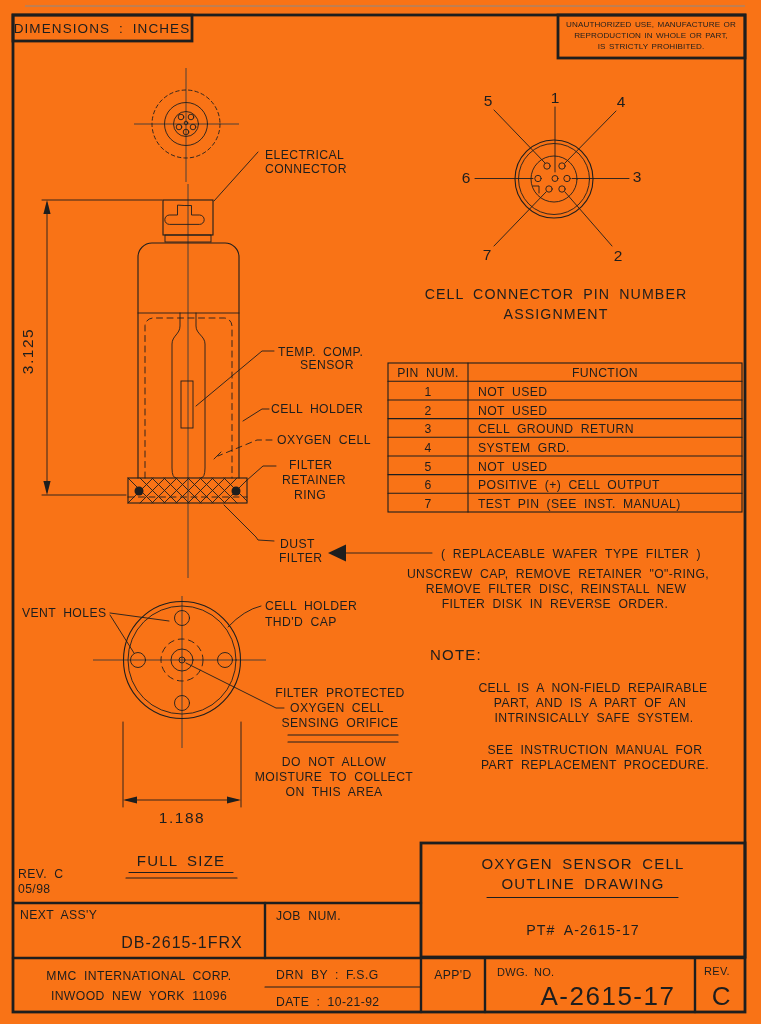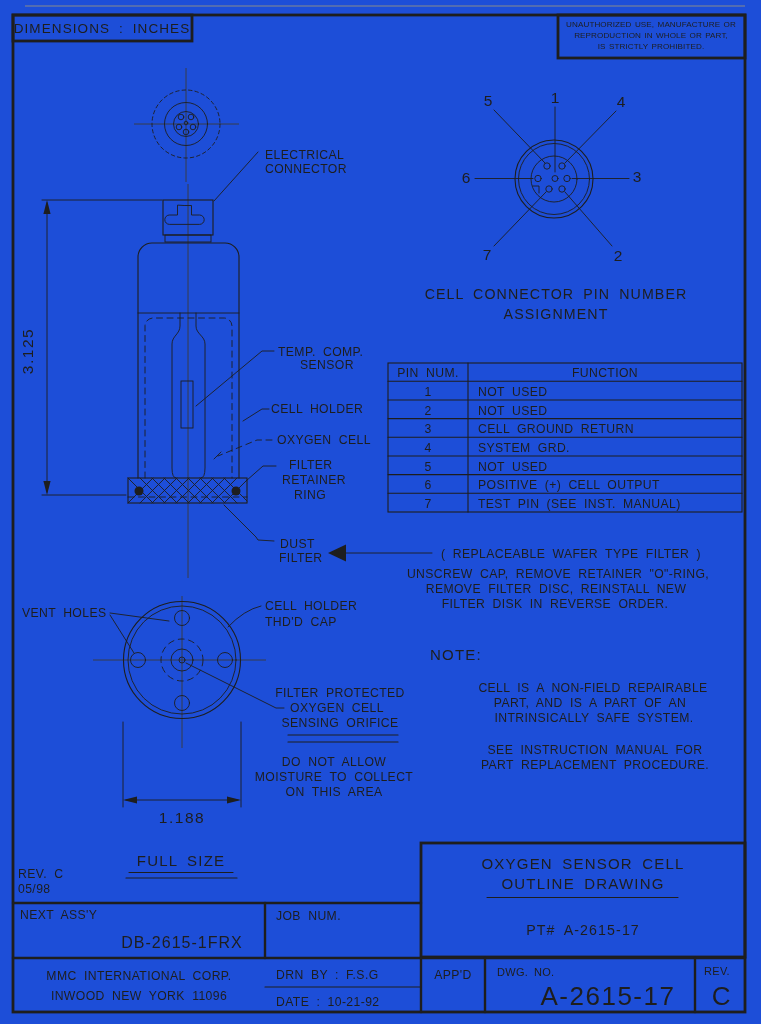--- a/index.html
+++ b/index.html
@@ -1,16 +1,16 @@
 <!DOCTYPE html>
 <html><head>
 <meta charset="utf-8">
 <style>
   html,body{margin:0;padding:0;background:#e8e8e8;}
-  .page{position:relative;width:761px;height:1024px;background:#1d4ed8;margin:0 auto;
+  .page{position:relative;width:761px;height:1024px;background:#f97316;margin:0 auto;
         font-family:"Liberation Sans", sans-serif;}
   svg{position:absolute;left:0;top:0;}
   text{fill:#1e1e1e;font-family:"Liberation Sans", sans-serif;}
   .t11{font-size:11px;letter-spacing:.3px;word-spacing:2.5px;}
   .t12{font-size:12.2px;letter-spacing:.4px;word-spacing:3.5px;}
   .t14{font-size:14.2px;letter-spacing:1.1px;word-spacing:4px;}
   .t15{font-size:15px;letter-spacing:1.2px;word-spacing:4px;}
   .t16{font-size:16px;letter-spacing:1px;}
   .num{font-size:15.5px;}
   .small{font-size:8.1px;letter-spacing:.1px;word-spacing:1px;}

